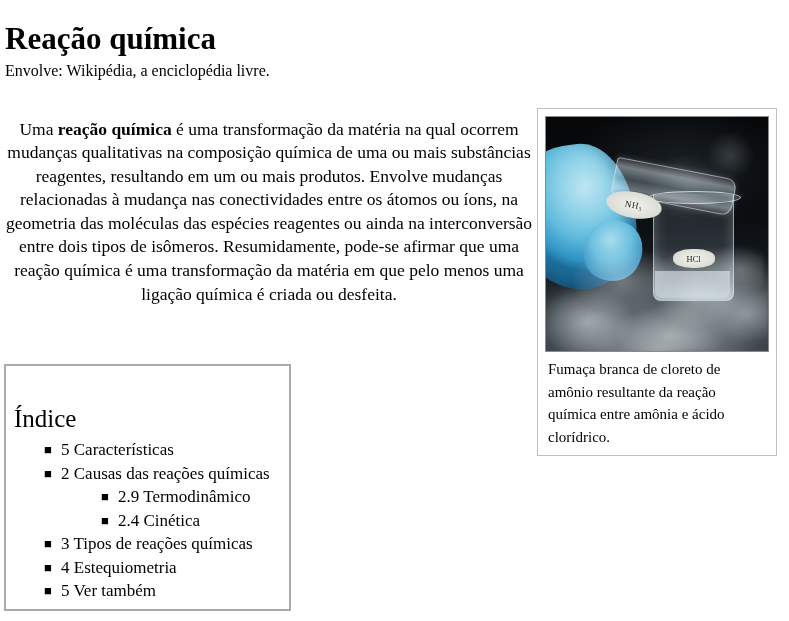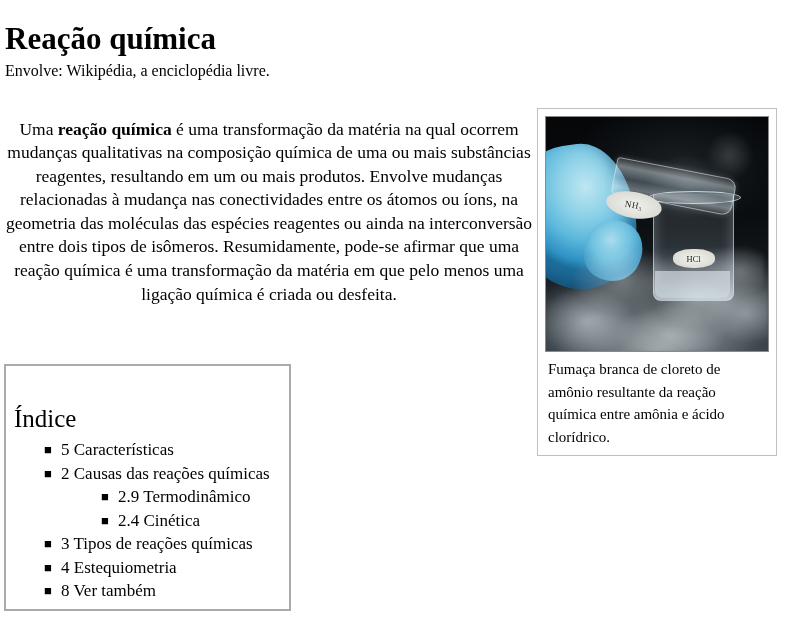--- a/index.html
+++ b/index.html
@@ -302,21 +302,21 @@
       <span>3 Tipos de reações químicas</span>
     </li>
 
     <li>
       <span class="bullet">■</span>
       <span>4 Estequiometria</span>
     </li>
 
     <li>
       <span class="bullet">■</span>
-      <span>8 Ver também</span>
+      <span>5 Ver também</span>
     </li>
 
   </ul>
 </div>
 
 <div class="thumb-box">
 
   <div class="thumb-img-frame">
     <div class="thumb-photo">
       <div class="ph-bg"></div>

